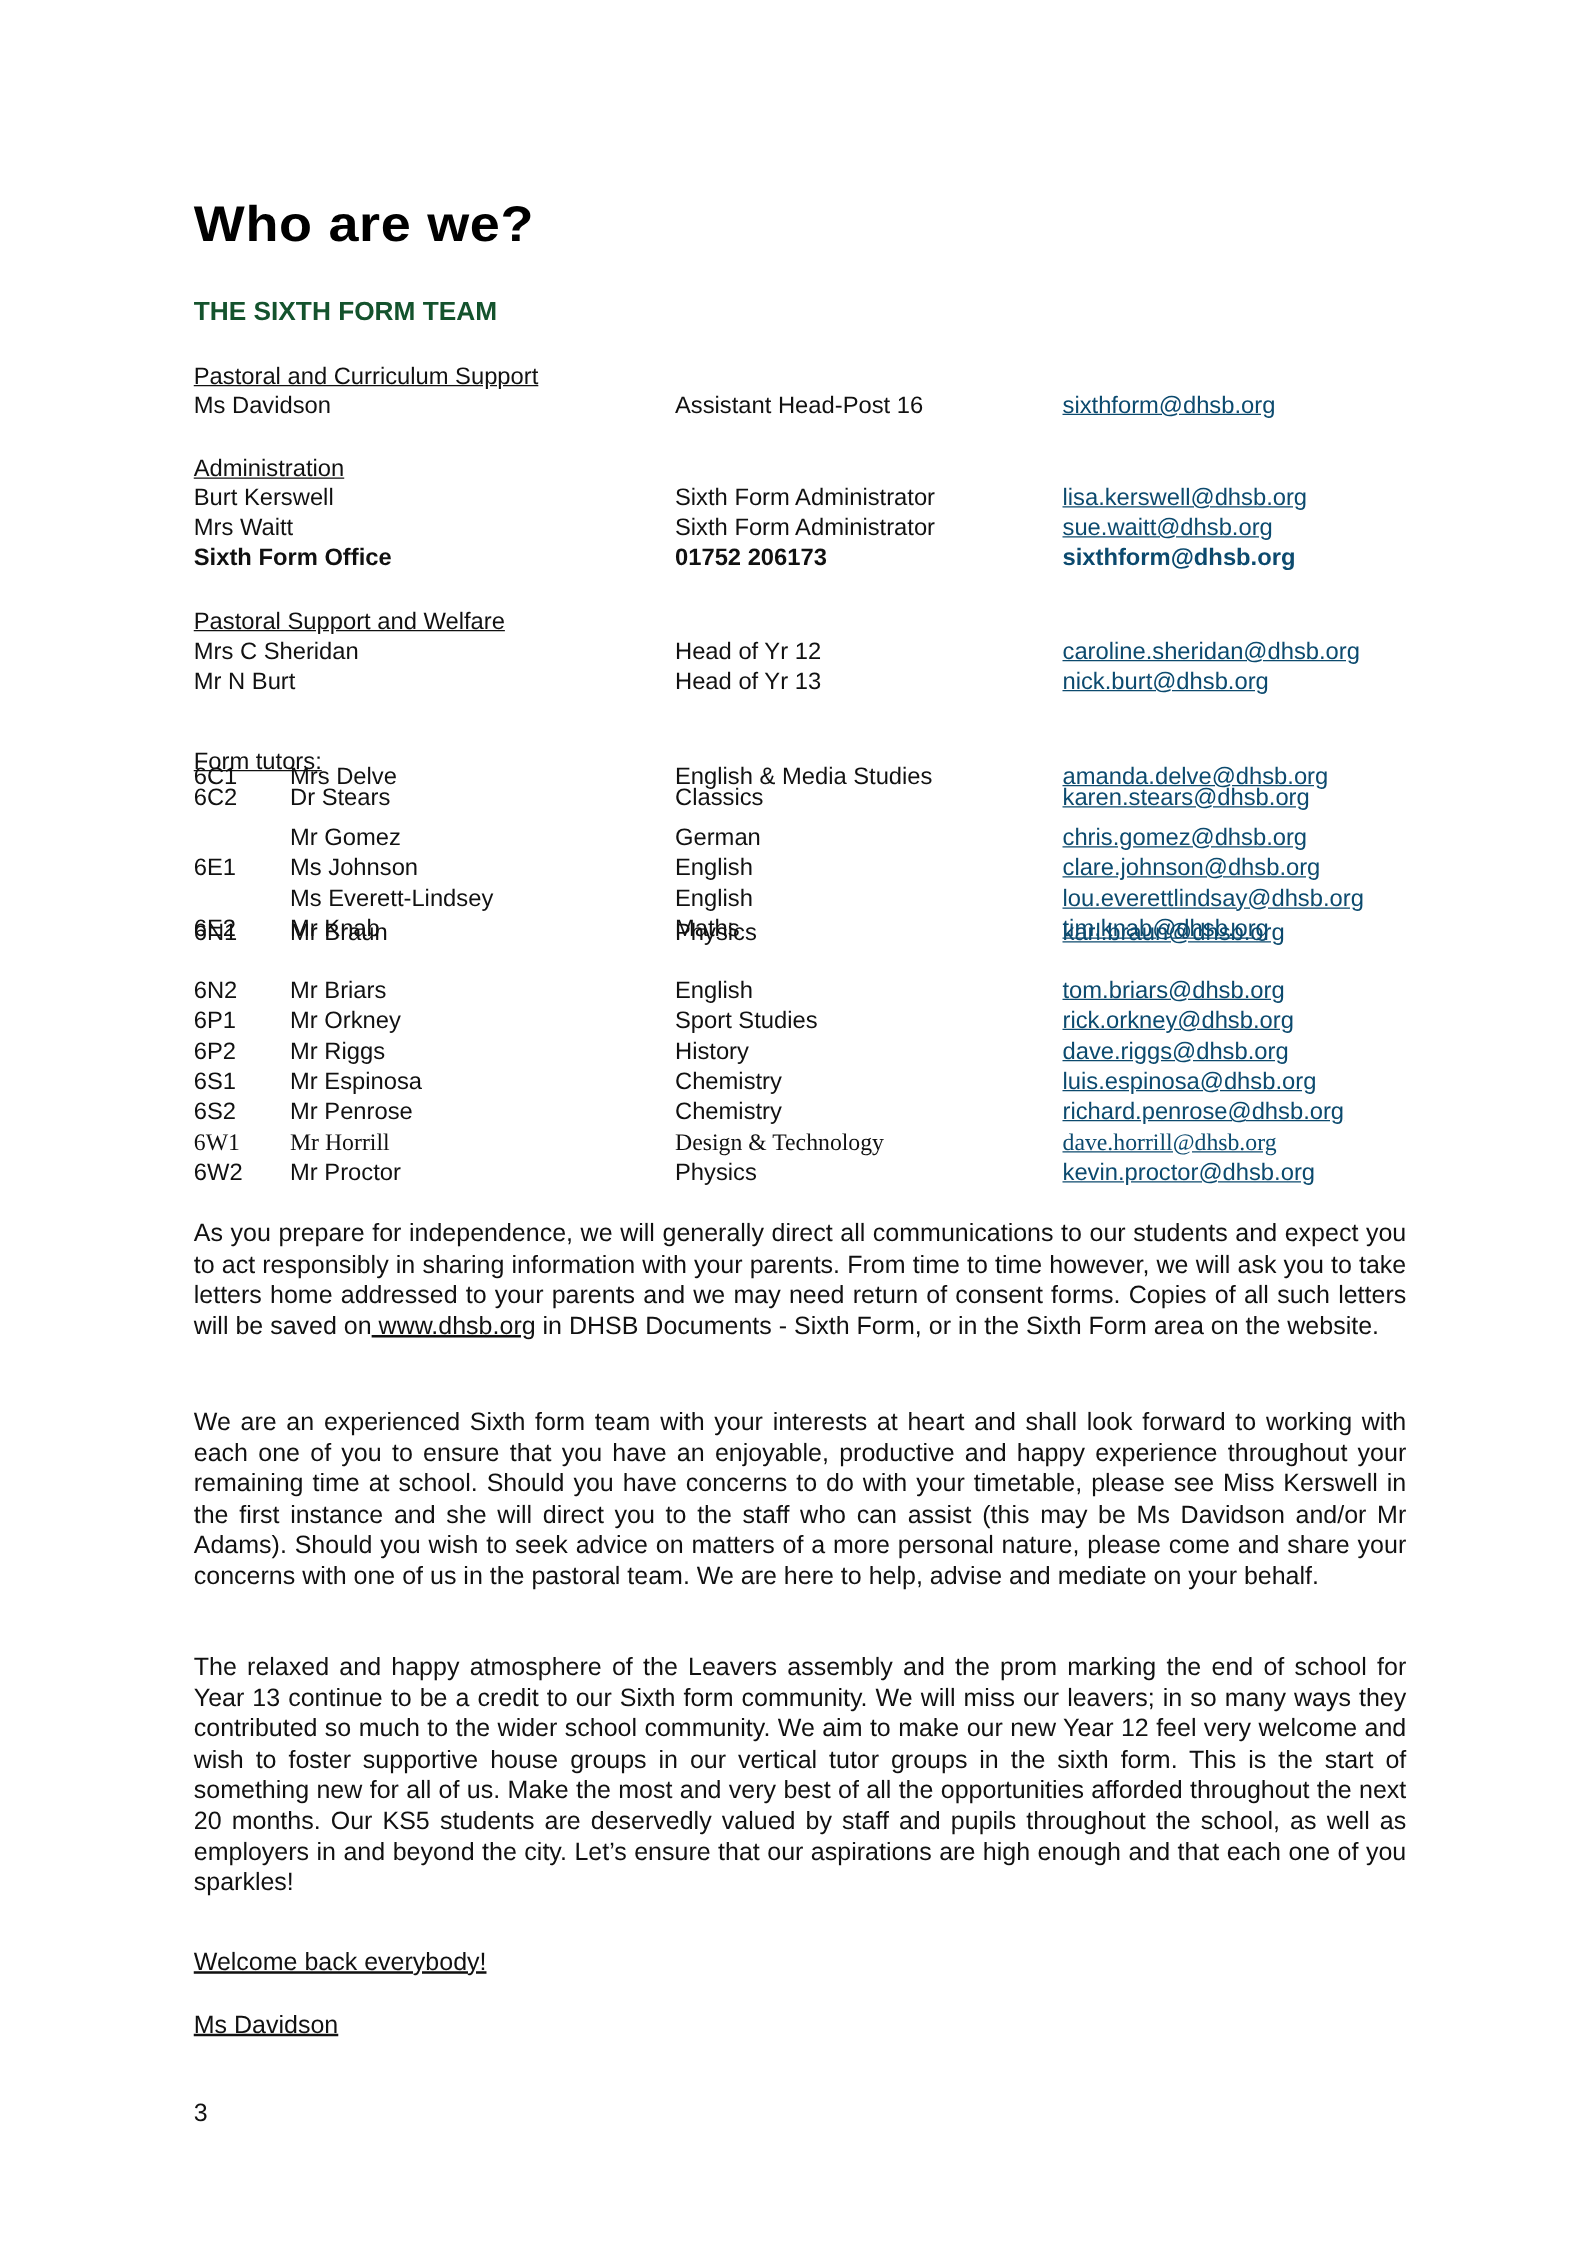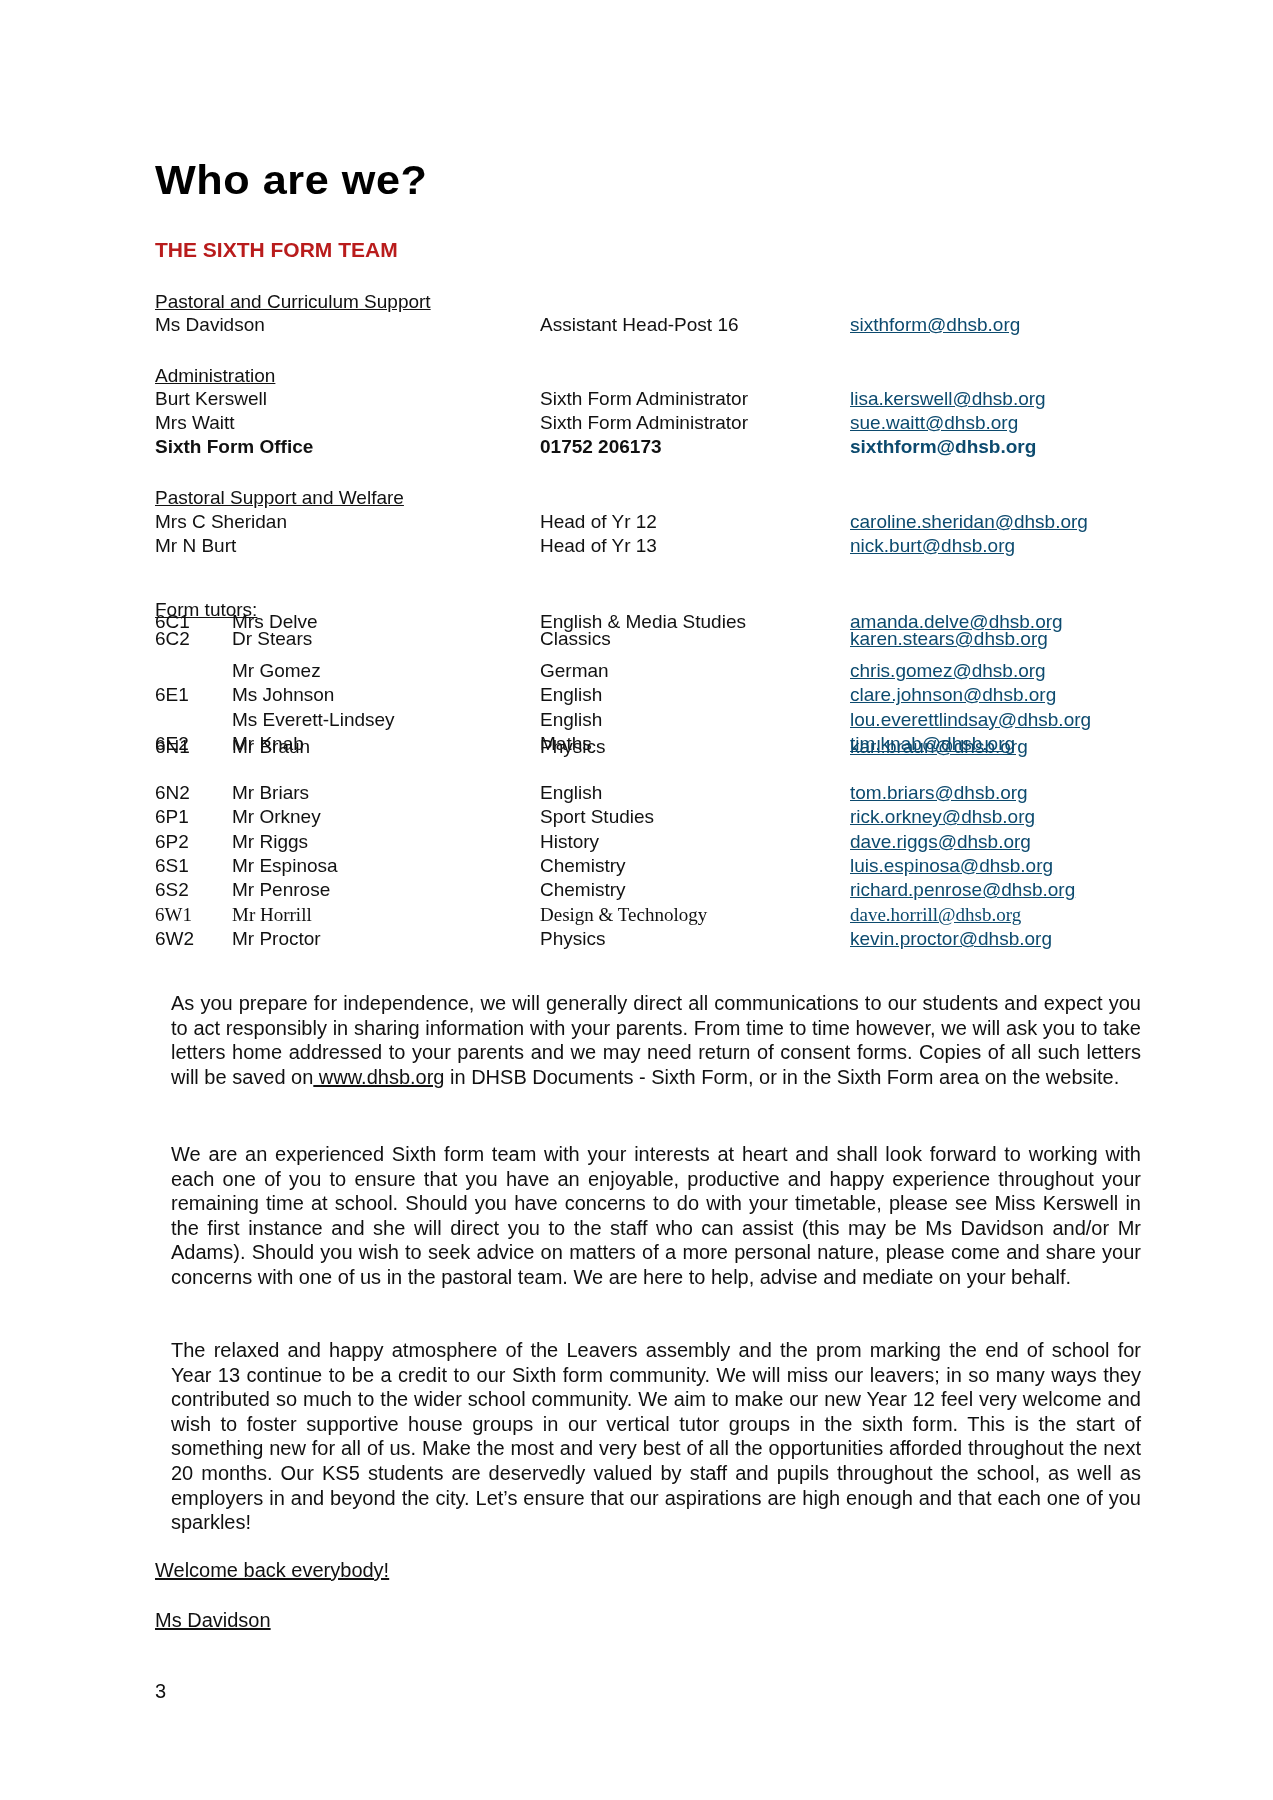--- a/index.html
+++ b/index.html
@@ -3,33 +3,33 @@
 <meta charset="utf-8">
 <style>
   html, body { margin: 0; padding: 0; background: #ffffff; }
   body { width: 1273px; height: 1800px; position: relative; overflow: hidden;
          font-family: "Liberation Sans", sans-serif; color: #111111; }
   .page { position: absolute; left: 155px; top: 0; width: 970px; }
   .title { position: absolute; top: 158px; left: 0; margin: 0;
            font-family: "Liberation Sans", sans-serif; font-weight: 900;
            font-size: 40px; letter-spacing: 0.5px; color: #000; transform: scaleX(1.08); transform-origin: left; }
   .subtitle { position: absolute; top: 238px; left: 0; margin: 0;
-              font-weight: bold; font-size: 21px; color: #b91c1c; }
+              font-weight: bold; font-size: 21px; color: #14532d; }
   .row { position: absolute; left: 0; width: 970px; height: 24px;
          font-size: 19px; line-height: 24px; white-space: nowrap; }
   .row span { position: absolute; top: 0; }
   .c-code { left: 0; }
   .c-name { left: 0; }
   .c-name.indent { left: 77px; }
   .c-role { left: 385px; }
   .c-email { left: 695px; text-decoration: underline; color: #0c4a6e; cursor: pointer; }
   .heading { text-decoration: underline; }
   .bold { font-weight: bold; }
   .bold .c-email { text-decoration: none; }
-  .para { position: absolute; left: 0; width: 970px; margin: 16px;
+  .para { position: absolute; left: 0; width: 970px; margin: 0;
           font-size: 20px; line-height: 24.6px; text-align: justify; }
   .para .link { text-decoration: underline; cursor: pointer; }
   .plain { position: absolute; left: 0; margin: 0; font-size: 20px; line-height: 24px; text-decoration: underline; }
   .page-num { position: absolute; left: 0; top: 1680px; font-size: 20px; }
 </style>
 </head>
 <body>
 
 <div class="page">
   <h1 class="title">Who are we?</h1>

